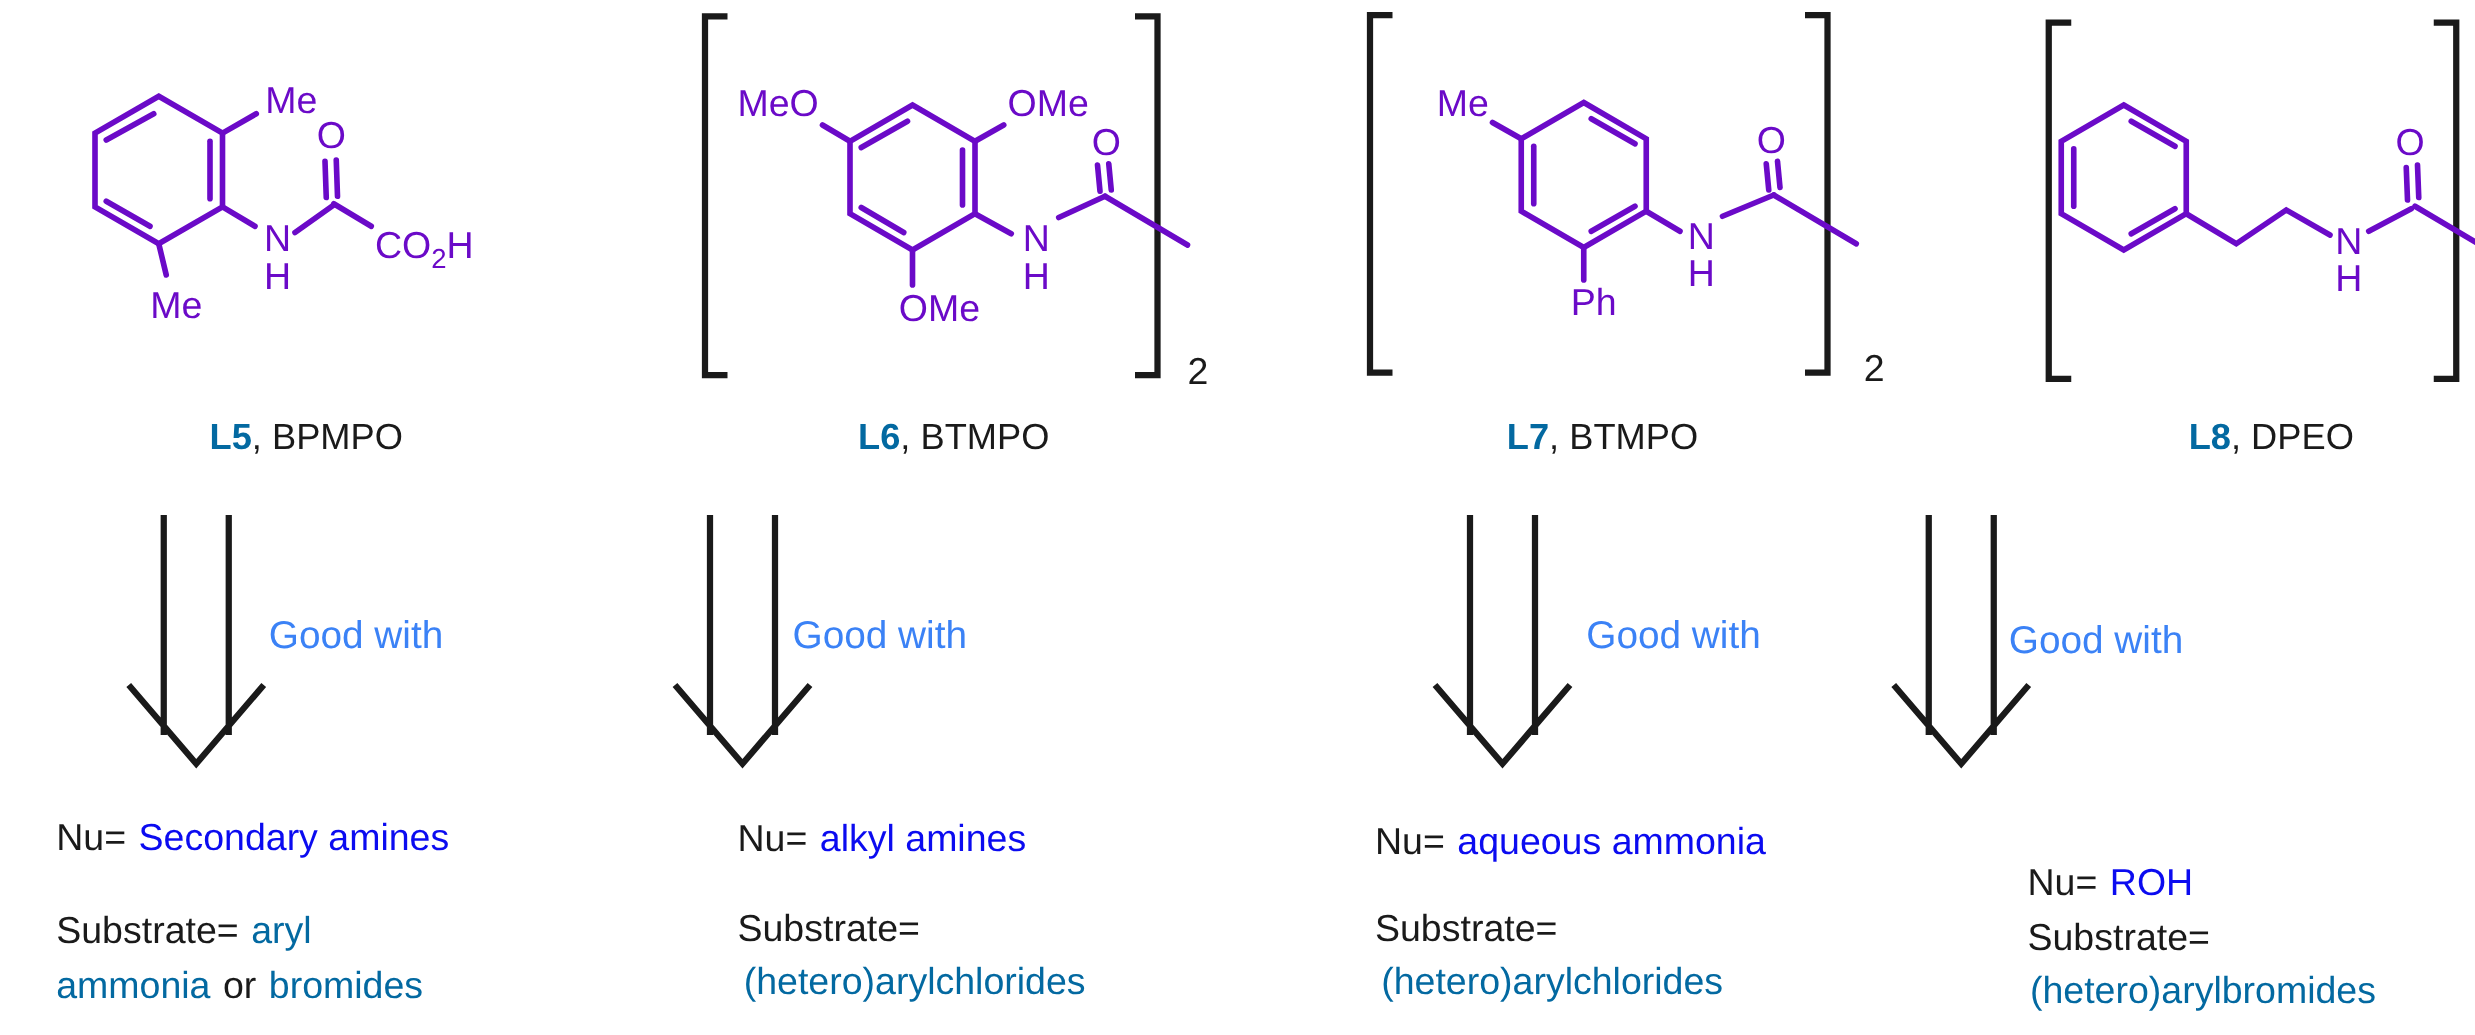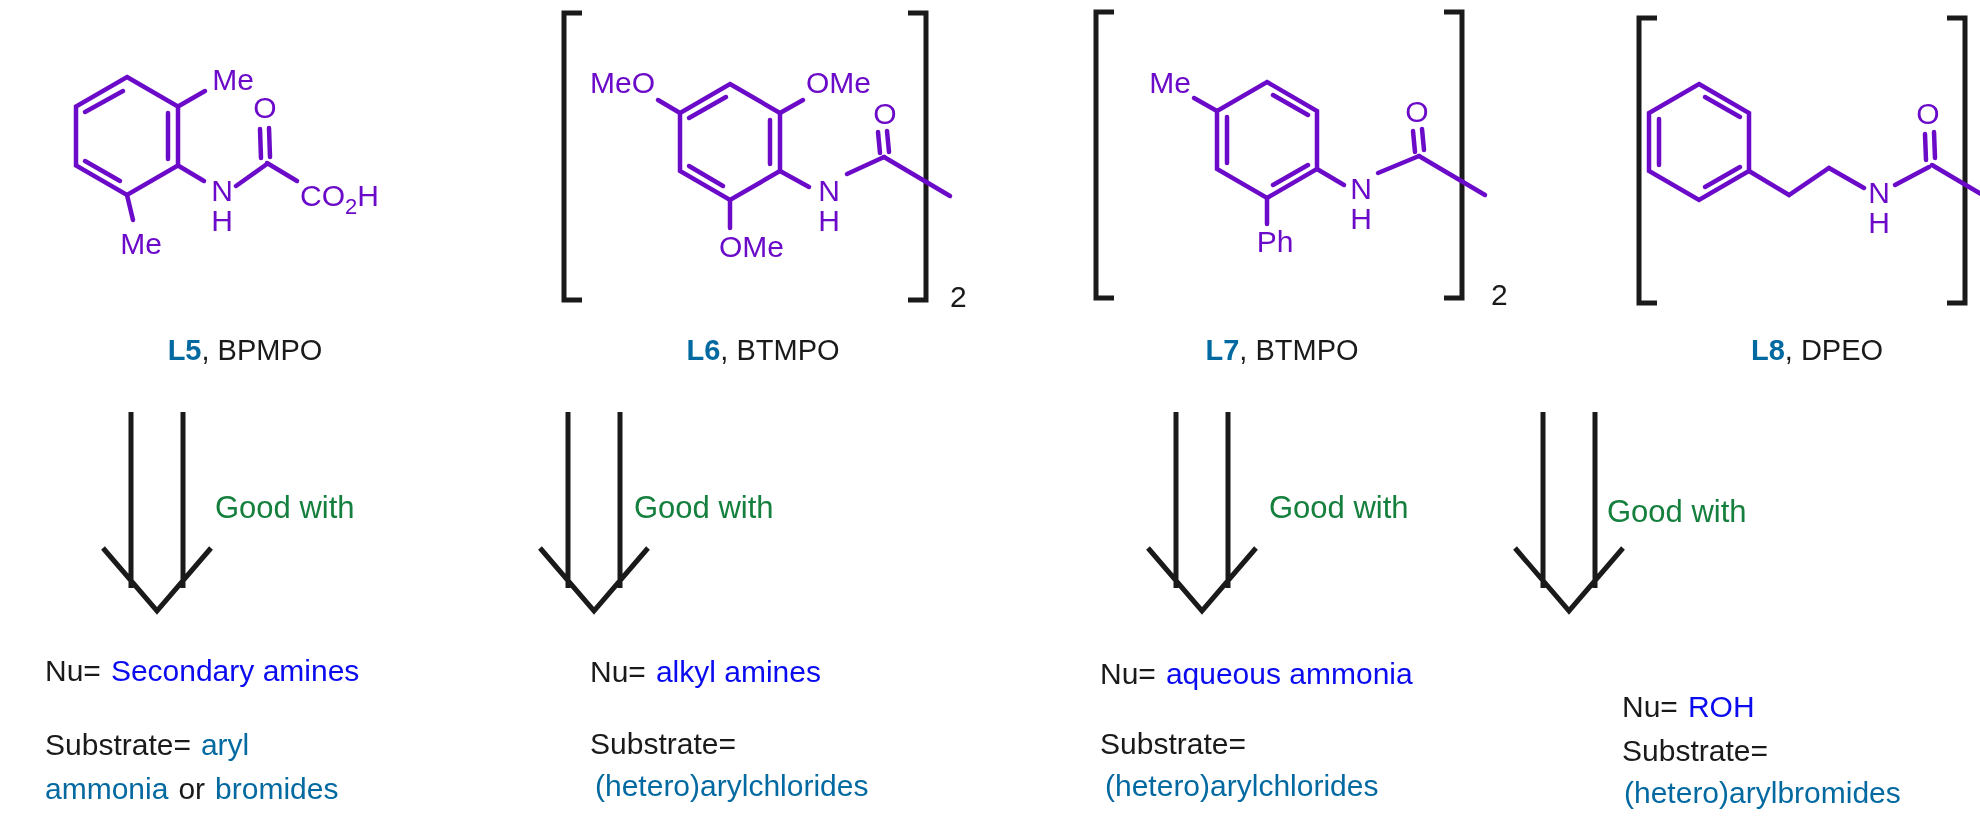--- a/index.html
+++ b/index.html
@@ -3,21 +3,21 @@
 <meta charset="utf-8">
 <style>
   html,body { margin:0; padding:0; background:#ffffff; }
   .canvas {
     position:relative; width:1980px; height:828px; background:#ffffff;
     font-family:"Liberation Sans", sans-serif; overflow:hidden;margin-left:37px;
   }
   .abs { position:absolute; }
   .lig-label { width:300px; text-align:center; font-size:29px; color:#1a1a1a; white-space:nowrap; }
   .lig-id { font-weight:bold; color:#0369a1; }
-  .goodwith { font-size:31px; color:#15803d; white-space:nowrap; }
+  .goodwith { font-size:31px; color:#3b82f6; white-space:nowrap; }
   .bline { font-size:30px; color:#1a1a1a; white-space:nowrap; }
   .blue { color:#0B0BF0; }
   .red  { color:#0369a1; }
   .blk  { color:#1a1a1a; }
   .sp-r { margin-right:10px; }
   .sp-lr{ margin-left:10px; margin-right:10px; }
   svg { display:block; }
   svg text { font-family:"Liberation Sans", sans-serif; }
   .atom { font-size:30px; fill:#6B0AC8; }
   .atom-sub { font-size:22px; fill:#6B0AC8; }

